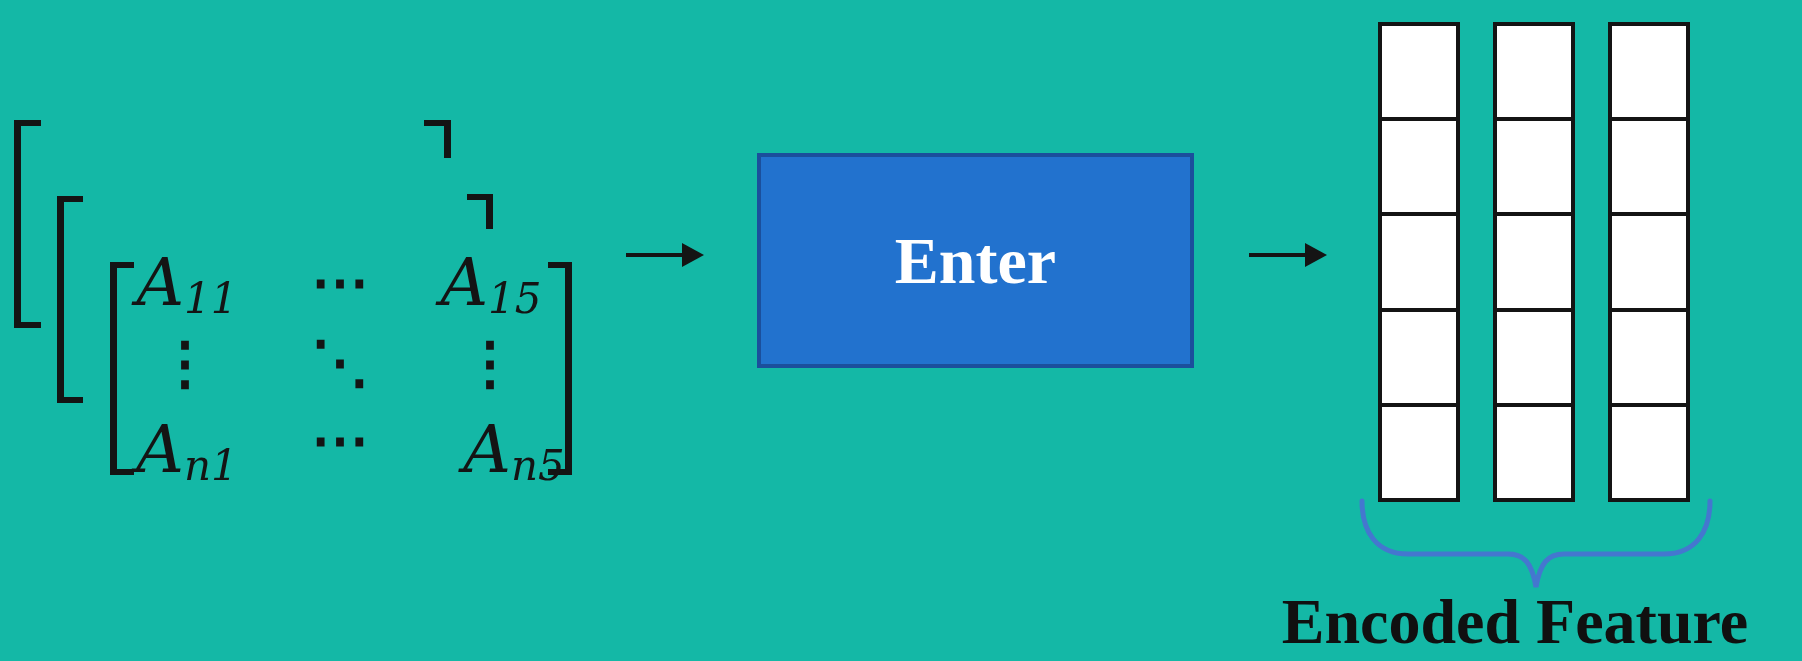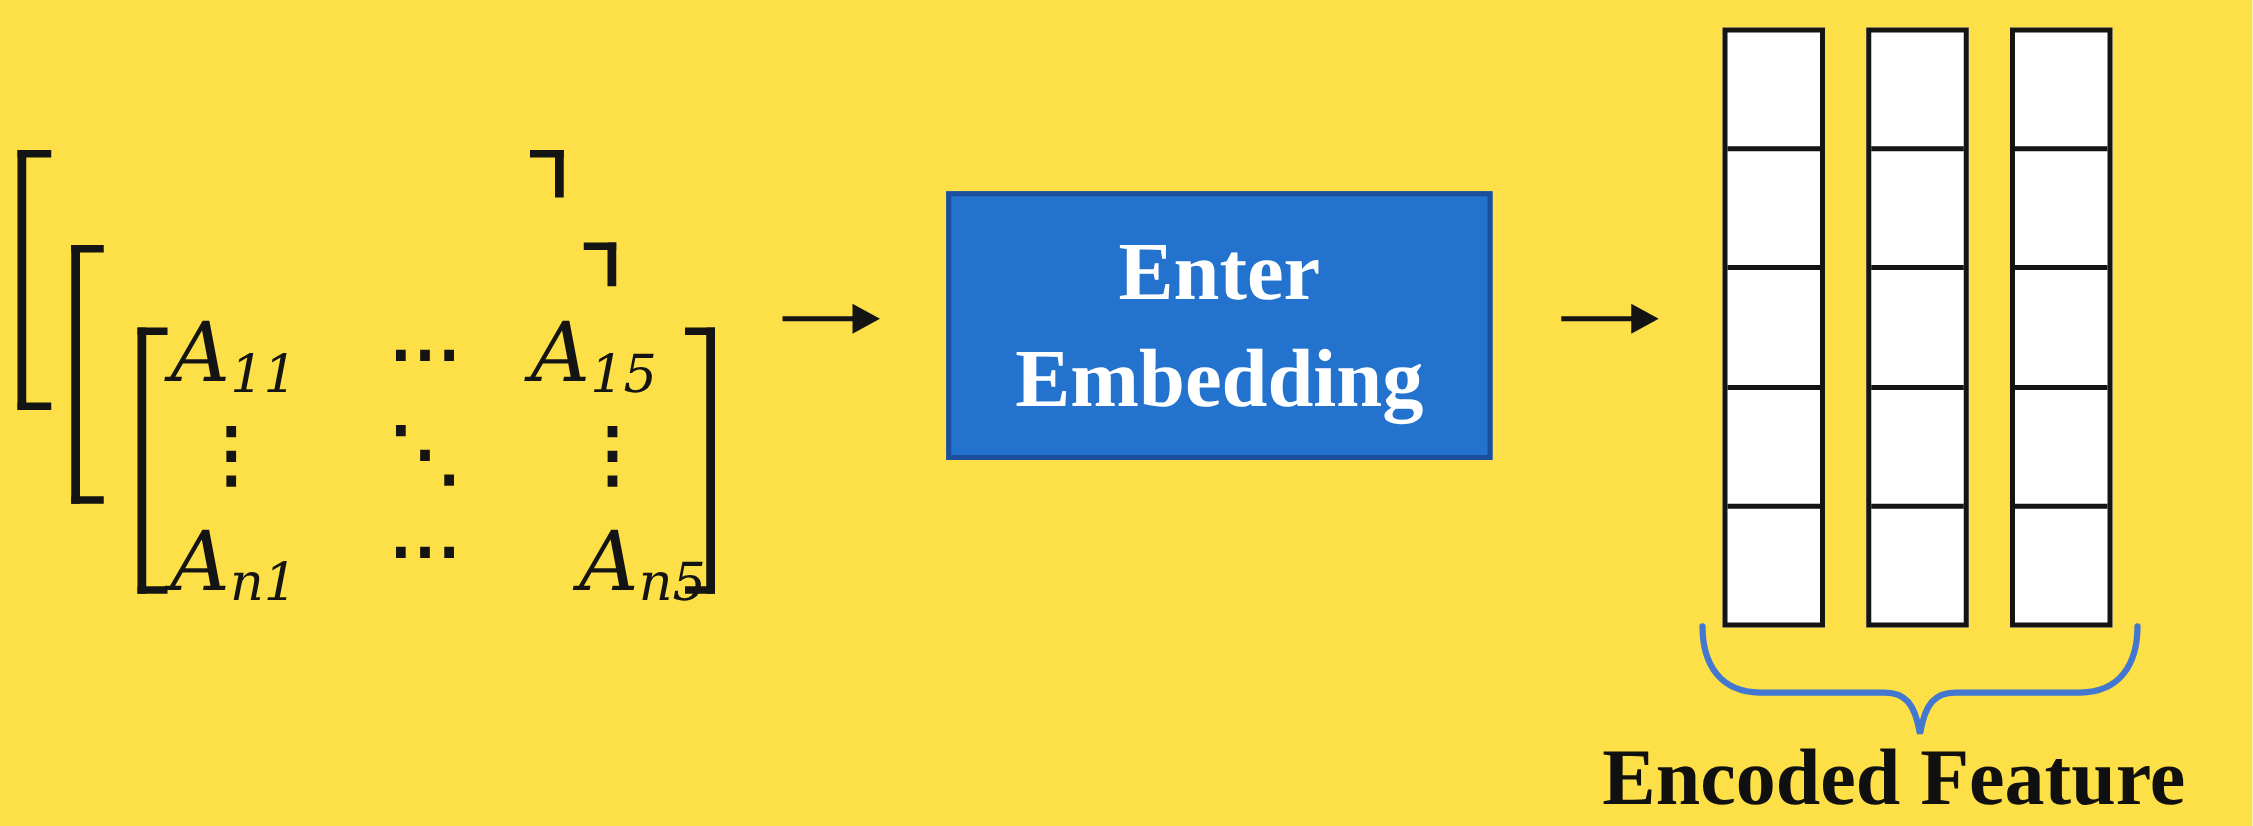--- a/index.html
+++ b/index.html
@@ -1,16 +1,16 @@
 <!DOCTYPE html>
 <html><head>
 <meta charset="utf-8">
 <style>
   html,body{margin:0;padding:0;background:#ffffff;}
-  .canvas{position:relative;width:1802px;height:661px;background:#fde047;overflow:hidden;
+  .canvas{position:relative;width:1802px;height:661px;background:#14b8a6;overflow:hidden;
           font-family:"Liberation Serif",serif;}
 
   
   .br{position:absolute;box-sizing:border-box;}
   .br-left{border-left:7px solid var(--ink);border-top:6px solid var(--ink);border-bottom:6px solid var(--ink);}
   .br-right{border-right:7px solid var(--ink);border-top:6px solid var(--ink);border-bottom:6px solid var(--ink);}
   .br-corner-tr{border-right:7px solid var(--ink);border-top:6px solid var(--ink);}
 
   
   .mcell{position:absolute;display:flex;align-items:center;justify-content:center;
@@ -55,21 +55,21 @@
     <div class="br br-corner-tr" style="left:424px;top:120px;width:27px;height:38px;"></div>
     <div class="br br-left" style="left:57px;top:196px;width:26px;height:207px;"></div>
     <div class="br br-corner-tr" style="left:467px;top:194px;width:26px;height:35px;"></div>
     <div class="br br-left" style="left:110px;top:262px;width:24px;height:213px;"></div>
     <div class="br br-right" style="left:548px;top:262px;width:24px;height:213px;"></div>
 
     <div class="mcell" style="left:128px;top:243px;width:118px;height:84px;">
       <span><span class="mvar">A</span><sub class="msub">11</sub></span>
     </div>
     <div class="mcell mdots" style="left:292px;top:252px;width:96px;height:60px;">⋯</div>
-    <div class="mcell" style="left:416px;top:243px;width:118px;height:84px;">
+    <div class="mcell" style="left:432px;top:243px;width:118px;height:84px;">
       <span><span class="mvar">A</span><sub class="msub">15</sub></span>
     </div>
 
     <div class="mcell mdots" style="left:140px;top:325px;width:90px;height:75px;">⋮</div>
     <div class="mcell mdots" style="left:292px;top:327px;width:96px;height:70px;">⋱</div>
     <div class="mcell mdots" style="left:445px;top:325px;width:90px;height:75px;">⋮</div>
 
     <div class="mcell" style="left:128px;top:410px;width:118px;height:84px;">
       <span><span class="mvar">A</span><sub class="msub">n1</sub></span>
     </div>
@@ -80,21 +80,20 @@
   </div>
 
   <svg class="arrow" style="left:620px;top:238px;" width="88" height="34" viewBox="0 0 88 34">
     <line x1="6" y1="17" x2="64" y2="17"></line>
     <polygon points="62,5 62,29 84,17"></polygon>
   </svg>
 
   <div class="embed-box">
     <div class="embed-label">
       <div>Enter</div>
-      <div>Embedding</div>
     </div>
   </div>
 
   <svg class="arrow" style="left:1243px;top:238px;" width="88" height="34" viewBox="0 0 88 34">
     <line x1="6" y1="17" x2="64" y2="17"></line>
     <polygon points="62,5 62,29 84,17"></polygon>
   </svg>
 
   <div class="feature-columns">
       <div class="feature-col">

